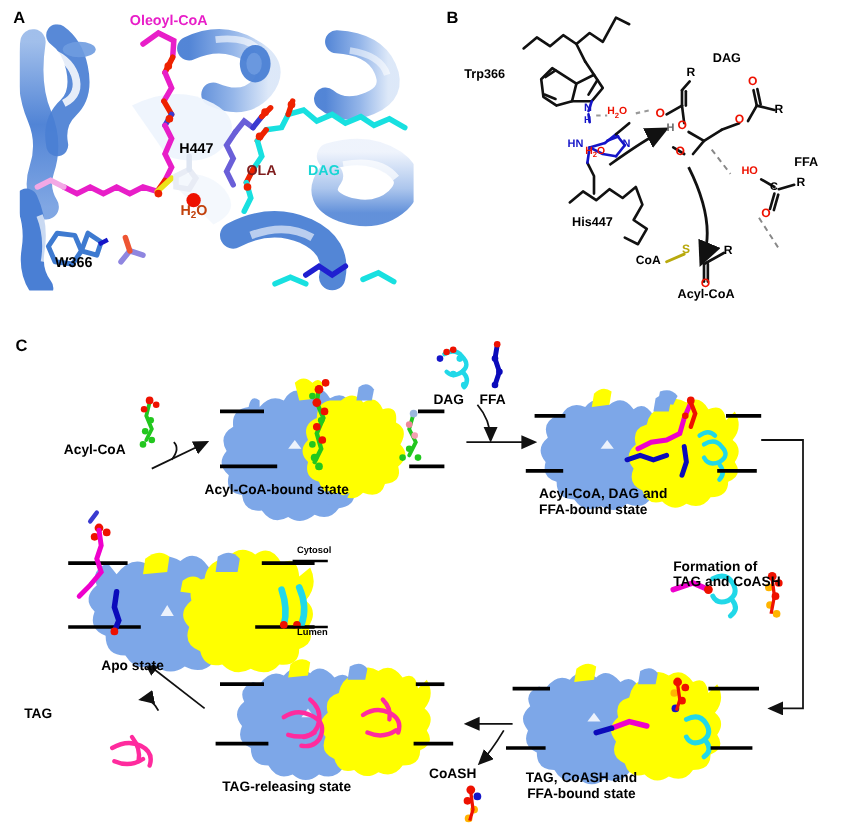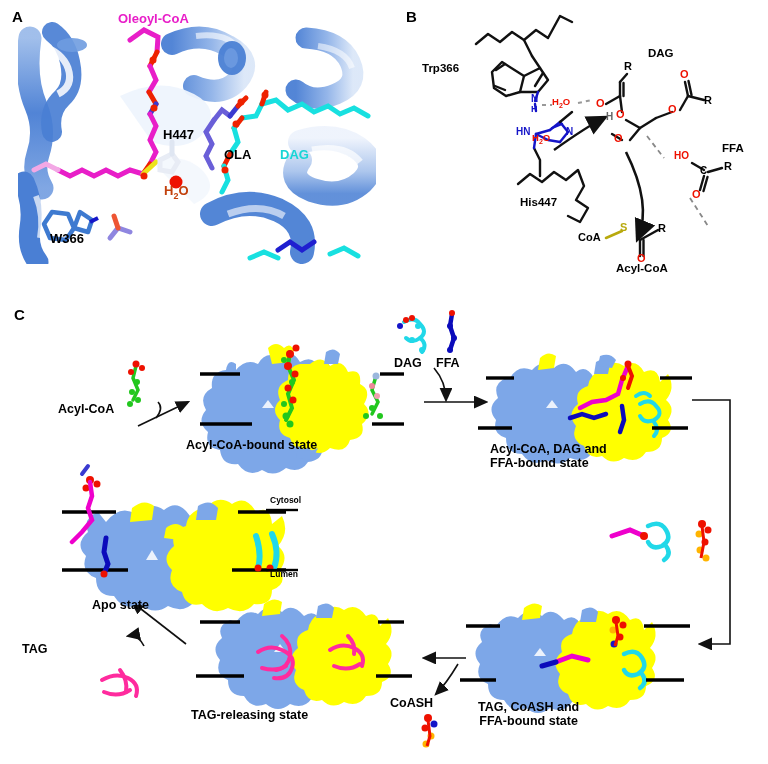--- a/index.html
+++ b/index.html
@@ -127,21 +127,21 @@
         <path d="M250 258 L264 252 L278 258" stroke="#18e0e0" stroke-width="5"></path>
         <path d="M330 254 L344 248 L358 256" stroke="#18e0e0" stroke-width="5"></path>
       </g>
 
       <circle cx="176" cy="182" r="6.5" fill="#ee1100"></circle>
     </g>
   </svg>
 
   <div class="lbl" style="left:118px;top:12px;color:#e81ec8;font-size:13px;">Oleoyl-CoA</div>
   <div class="lbl" style="left:163px;top:128px;color:#000;font-size:13px;">H447</div>
-  <div class="lbl" style="left:224px;top:148px;color:#000000;font-size:13px;">OLA</div>
+  <div class="lbl" style="left:224px;top:148px;color:#7f1d1d;font-size:13px;">OLA</div>
   <div class="lbl" style="left:280px;top:148px;color:#17d5d5;font-size:13px;">DAG</div>
   <div class="lbl" style="left:164px;top:184px;color:#c2410c;font-size:13px;">H<sub style="font-size:9px;">2</sub>O</div>
   <div class="lbl" style="left:50px;top:232px;color:#000;font-size:13px;">W366</div>
 </div>
 
 <div class="abs" style="left:392px;top:0;width:376px;height:295px;">
   <div class="panel-letter" style="left:14px;top:8px;">B</div>
 
   <svg width="376" height="295" viewBox="0 0 376 295">
     <g stroke="#111111" stroke-width="2.4" fill="none" stroke-linecap="round" stroke-linejoin="round">
@@ -524,27 +524,31 @@
   <div class="lbl" style="left:186px;top:142px;font-size:12.5px;">Acyl-CoA-bound state</div>
 
   <div class="lbl" style="left:394px;top:60px;font-size:12.5px;">DAG</div>
   <div class="lbl" style="left:436px;top:60px;font-size:12.5px;">FFA</div>
 
   <div class="lbl" style="left:490px;top:146px;font-size:12.5px;">
     <span>Acyl-CoA, DAG and</span><br>
     <span>FFA-bound state</span>
   </div>
 
+  <div class="lbl" style="left:612px;top:212px;font-size:12.5px;">
+    <span>Formation of</span><br>
+    <span>TAG and CoASH</span>
+  </div>
 
   <div class="lbl" style="left:270px;top:200px;font-size:8.5px;">Cytosol</div>
   <div class="lbl" style="left:270px;top:274px;font-size:8.5px;">Lumen</div>
   <div class="lbl" style="left:92px;top:288px;font-size:12.5px;margin-top:14px;">Apo state</div>
 
   <div class="lbl" style="left:22px;top:346px;font-size:12.5px;">TAG</div>
-  <div class="lbl" style="left:191px;top:412px;font-size:12.5px;">TAG-releasing state</div>
+  <div class="lbl" style="left:202px;top:412px;font-size:12.5px;">TAG-releasing state</div>
 
   <div class="lbl" style="left:390px;top:400px;font-size:12.5px;">CoASH</div>
 
   <div class="lbl" style="left:478px;top:404px;font-size:12.5px;text-align:center;">
     <span>TAG, CoASH and</span><br>
     <span>FFA-bound state</span>
   </div>
 </div>
 
 </div>

